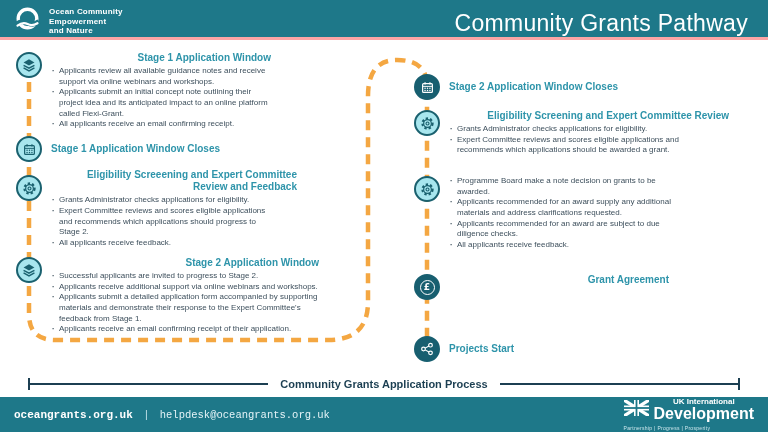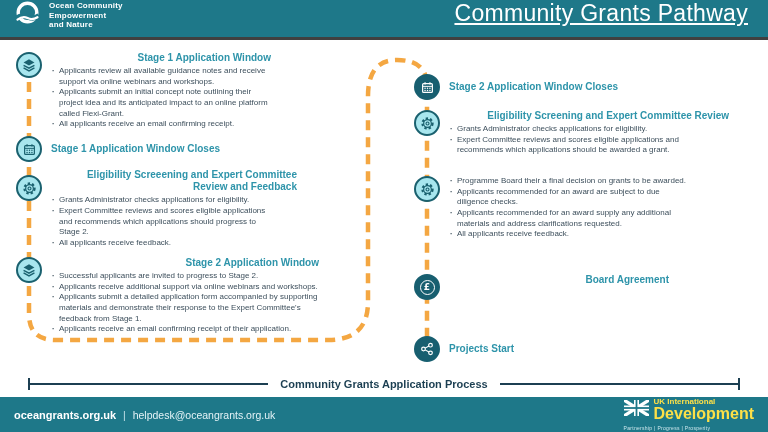--- a/index.html
+++ b/index.html
@@ -4,27 +4,27 @@
 <style>
   * { margin:0; padding:0; box-sizing:border-box; }
   html,body { background:#e8e8e8; }
   .canvas {
     position:relative; width:768px; height:432px; background:#ffffff;
     font-family:"Liberation Sans", sans-serif; overflow:hidden;
   }
   
   .header {
     position:absolute; top:0; left:0; right:0; height:40px;
-    background:#1e7889; border-bottom:3px solid #404040;
-    display:flex; align-items:flex-start; justify-content:space-between;
+    background:#1e7889; border-bottom:3px solid #fca5a5;
+    display:flex; align-items:flex-end; justify-content:space-between;
     padding:0 20px 0 14px;
   }
   .logo { display:flex; align-items:center; gap:8px; }
   .logo-text { color:#fff; font-size:8px; font-weight:bold; line-height:1.2; letter-spacing:.2px; }
-  .header-title { color:#fff; font-size:23px; font-weight:500; letter-spacing:.3px;text-decoration:underline; }
+  .header-title { color:#fff; font-size:23px; font-weight:500; letter-spacing:.3px; }
   
   .path-svg { position:absolute; top:0; left:0; pointer-events:none; }
   
   .item { position:absolute; display:flex; gap:9px; align-items:flex-start; }
   .item.centered { align-items:center; }
   .icon-circle {
     width:26px; height:26px; border-radius:50%; flex:none;
     display:flex; align-items:center; justify-content:center;
   }
   .icon-light { background:#a8e6ee; border:2px solid #1a616f; color:#1a616f; }
@@ -46,27 +46,27 @@
   }
   .pb-tick { width:2px; height:12px; background:#1c3f52; flex:none; }
   .pb-line { flex:1; height:2px; background:#1c3f52; }
   .pb-label { color:#1c3f52; font-size:11px; font-weight:bold; padding:0 12px; white-space:nowrap; }
   
   .footer {
     position:absolute; left:0; right:0; top:397px; height:35px;
     background:#1e7889; display:flex; align-items:center; justify-content:space-between;
     padding:0 14px;
   }
-  .footer-left { color:#fff; font-size:10.5px; }
+  .footer-left { color:#fff; font-size:10.5px;font-family:Liberation Mono, monospace; }
   .footer-left .site { font-weight:bold; font-size:11px; }
   .footer-left .sep { color:#c4e2ea; margin:0 4px; font-weight:normal; }
   .footer-left .mail { color:#e4f3f7; font-weight:normal; }
   .ukdev { display:flex; flex-direction:column; align-items:flex-start; }
   .ukdev-row { display:flex; align-items:center; gap:5px; }
-  .ukdev-names { color:#fde047; line-height:1.05; }
+  .ukdev-names { color:#ffffff; line-height:1.05;text-align:center; }
   .ukdev-l1 { font-size:8px; font-weight:bold; }
   .ukdev-l2 { font-size:16px; font-weight:bold; }
   .ukdev-tagline { color:#cfe8ee; font-size:5px; margin-top:2.5px; letter-spacing:.3px; }
 </style>
 </head>
 <body>
 
 <div class="canvas">
 
   <div class="header">
@@ -202,34 +202,34 @@
   <div class="item" style="left:414px; top:176px; width:300px;">
     <span class="icon-circle icon-light">
       <svg width="15" height="15" viewBox="0 0 16 16">
         <circle cx="8" cy="8" r="5.3" fill="none" stroke="currentColor" stroke-width="2.5" stroke-dasharray="2.4 2.1"></circle>
         <circle cx="8" cy="8" r="4.1" fill="#a8e6ee" stroke="currentColor" stroke-width="1.3"></circle>
         <circle cx="8" cy="8" r="1.6" fill="none" stroke="currentColor" stroke-width="1.2"></circle>
       </svg>
     </span>
     <div style="width:262px;">
       <div class="bullets" style="width:240px;">
-        <div class="b">Programme Board their a final decision on grants to be awarded.</div>
+        <div class="b">Programme Board make a note decision on grants to be awarded.</div>
+        <div class="b">Applicants recommended for an award supply any additional materials and address clarifications requested.</div>
         <div class="b">Applicants recommended for an award are subject to due diligence checks.</div>
-        <div class="b">Applicants recommended for an award supply any additional materials and address clarifications requested.</div>
         <div class="b">All applicants receive feedback.</div>
       </div>
     </div>
   </div>
 
   <div class="item" style="left:414px; top:274px; width:260px;">
     <span class="icon-circle icon-dark">
       <span class="pound-ring">£</span>
     </span>
     <div style="width:220px;">
-      <div class="stage-h">Board Agreement</div>
+      <div class="stage-h">Grant Agreement</div>
     </div>
   </div>
 
   <div class="item centered" style="left:414px; top:336px; width:220px;">
     <span class="icon-circle icon-dark">
       <svg width="14" height="14" viewBox="0 0 16 16">
         <circle cx="4" cy="8" r="2.1" fill="none" stroke="currentColor" stroke-width="1.4"></circle>
         <circle cx="12" cy="3.6" r="2.1" fill="none" stroke="currentColor" stroke-width="1.4"></circle>
         <circle cx="12" cy="12.4" r="2.1" fill="none" stroke="currentColor" stroke-width="1.4"></circle>
         <line x1="5.9" y1="7" x2="10.2" y2="4.6" stroke="currentColor" stroke-width="1.3"></line>

